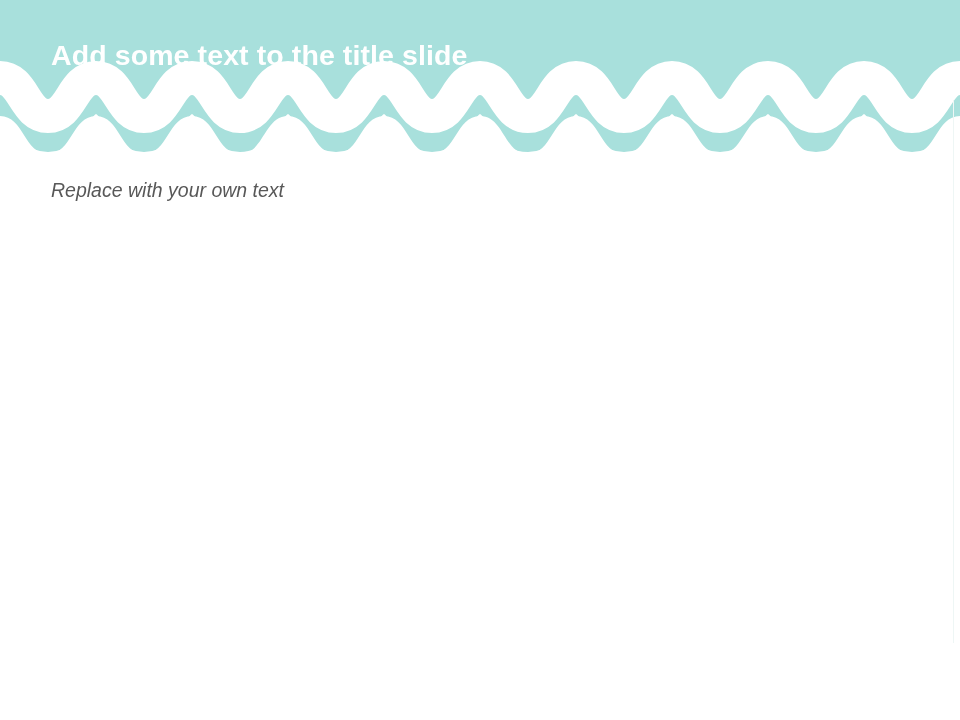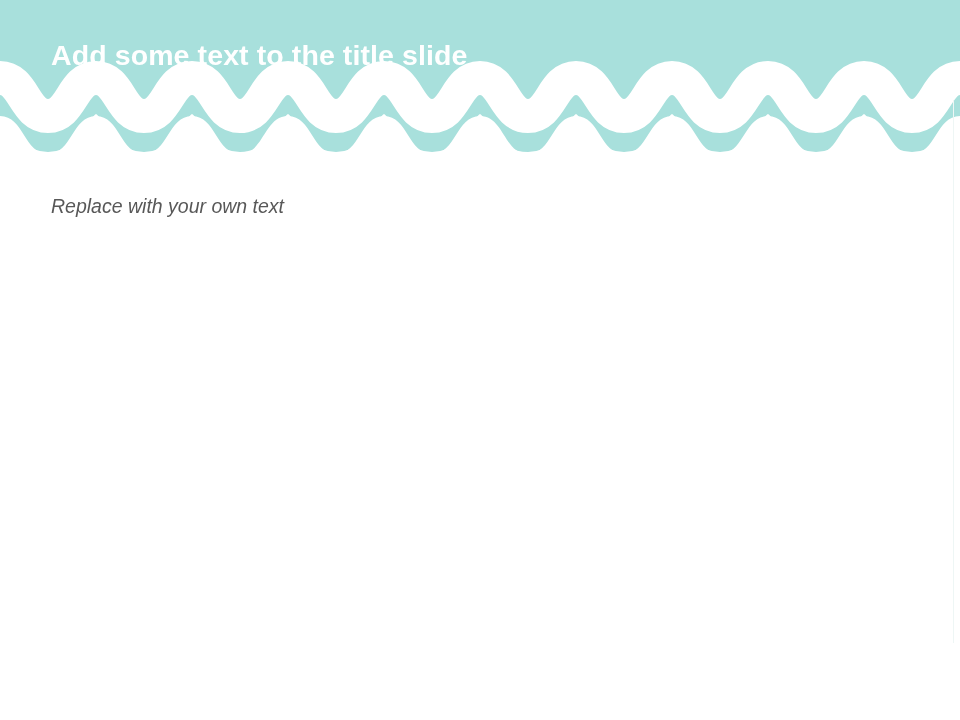--- a/index.html
+++ b/index.html
@@ -67,21 +67,21 @@
     color: #ffffff;
     letter-spacing: 0.1px;
     line-height: 1.1;
     white-space: nowrap;
   }
 
   
   #subtitle-placeholder {
     position: absolute;
     left: 51px;
-    top: 192px;
+    top: 176px;
     width: 858px;
     height: 30px;
     z-index: 5;
     display: flex;
     align-items: center;
   }
   #subtitle-text {
     font-size: 19.5px;
     font-style: italic;
     font-weight: normal;

